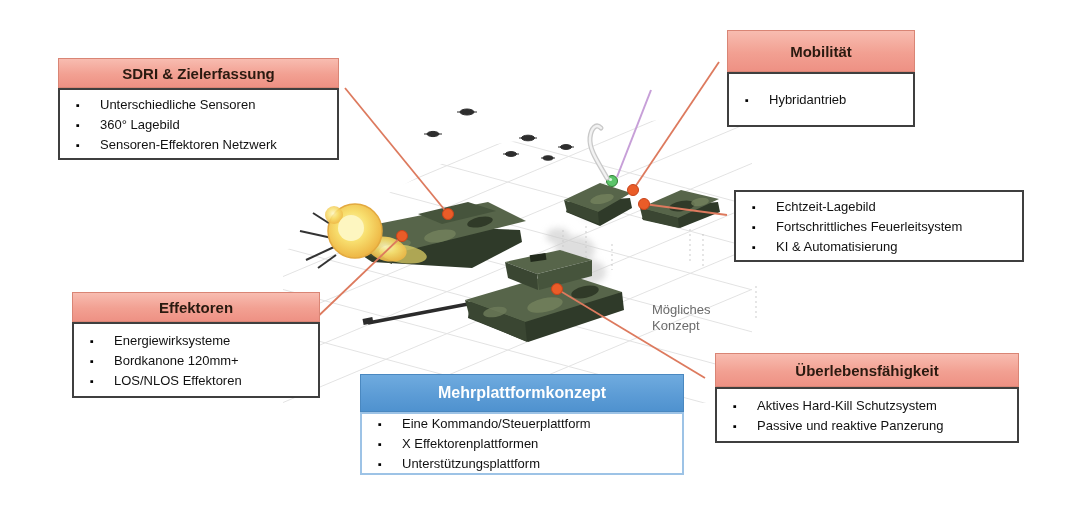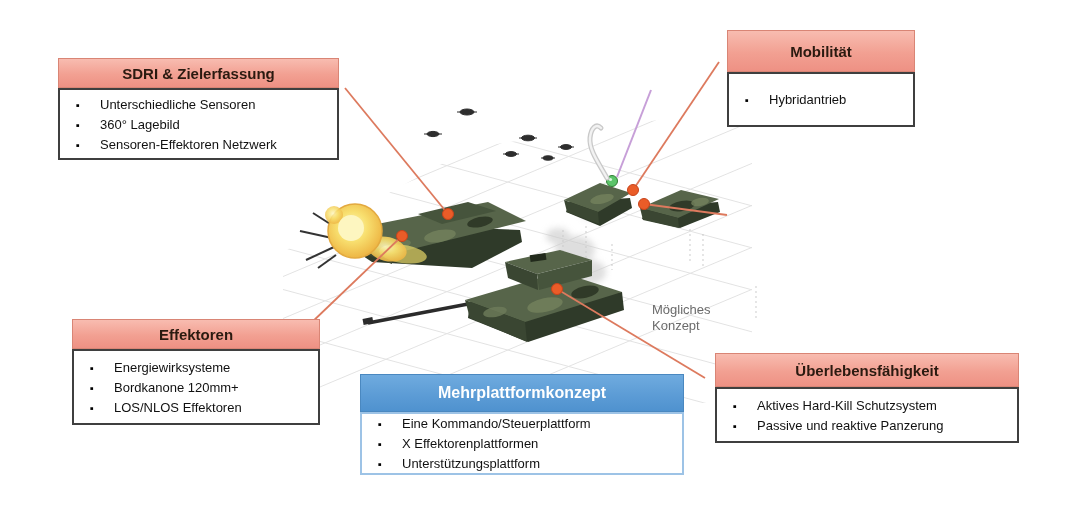--- a/index.html
+++ b/index.html
@@ -206,23 +206,28 @@
   </div>
 
   <div class="callout" style="left:720px;top:30px;width:188px">
     <div class="callout-header" style="height:42px">Mobilität</div>
     <ul class="callout-body" style="height:55px">
       <li>Hybridantrieb</li>
     </ul>
   </div>
 
   <div class="callout" style="left:727px;top:190px;width:290px">
-  </div>
-
-  <div class="callout" style="left:65px;top:319px;width:248px">
+    <ul class="callout-body" style="height:72px">
+      <li>Echtzeit-Lagebild</li>
+      <li>Fortschrittliches Feuerleitsystem</li>
+      <li>KI &amp; Automatisierung</li>
+    </ul>
+  </div>
+
+  <div class="callout" style="left:65px;top:292px;width:248px">
     <div class="callout-header" style="height:30px">Effektoren</div>
     <ul class="callout-body" style="height:76px">
       <li>Energiewirksysteme</li>
       <li>Bordkanone 120mm+</li>
       <li>LOS/NLOS Effektoren</li>
     </ul>
   </div>
 
   <div class="callout concept" style="left:353px;top:374px;width:324px">
     <div class="callout-header" style="height:38px">Mehrplattformkonzept</div>

